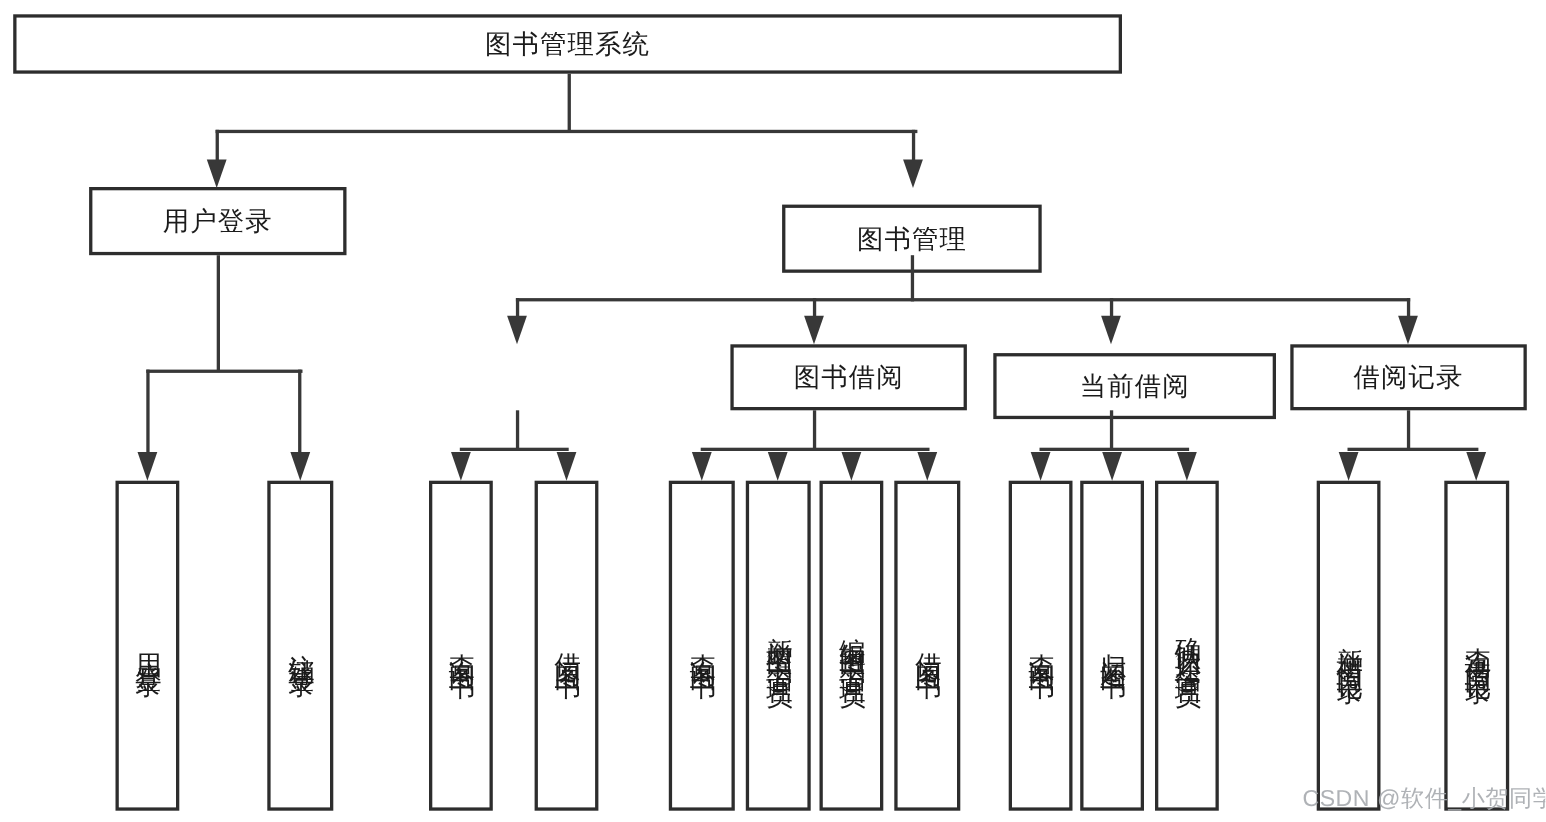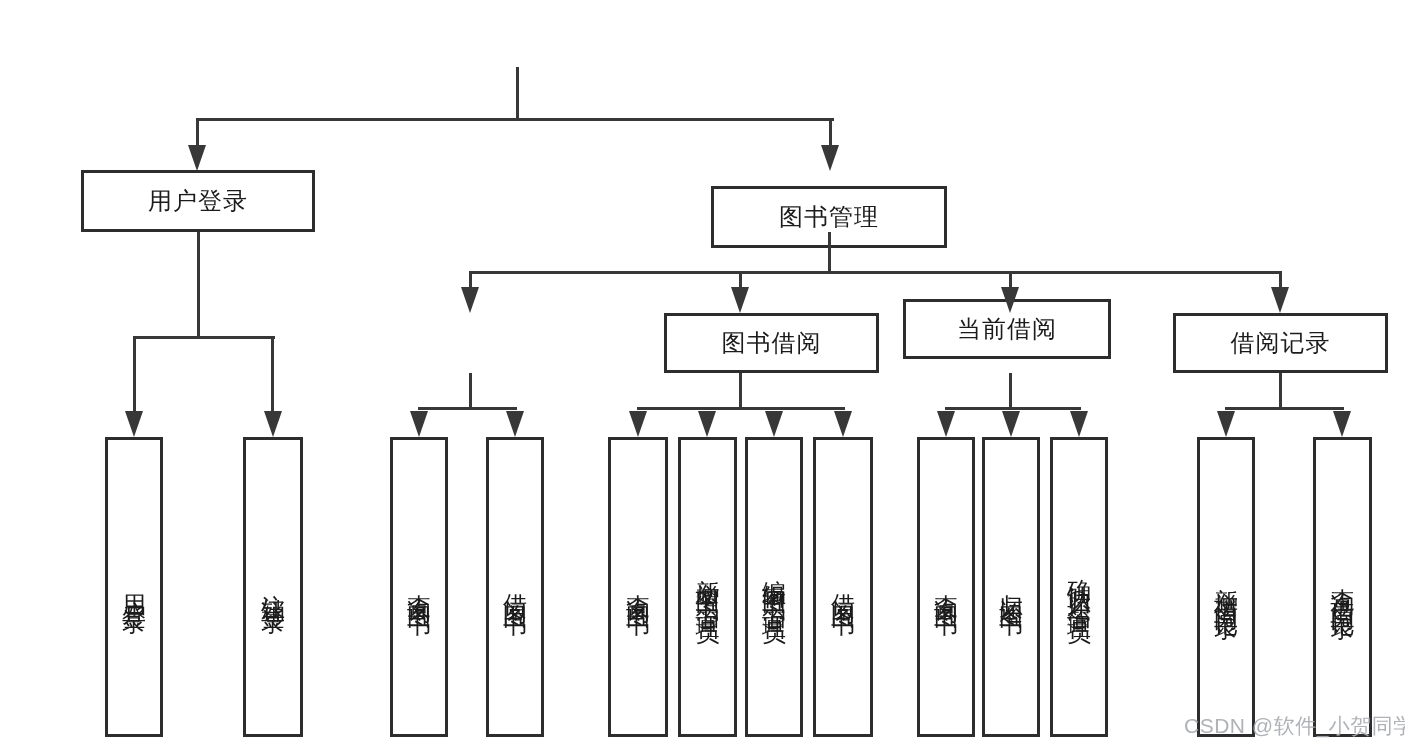--- a/index.html
+++ b/index.html
@@ -53,32 +53,35 @@
     white-space: nowrap;
     z-index: 10;
     letter-spacing: 0.5px;
   }
 </style>
 </head>
 <body>
 
 <div class="stage">
 
+  <div class="box" style="left:12px; top:13px; width:1008px; height:54px;">
+    <span class="hlabel">图书管理系统</span>
+  </div>
 
   <div class="box" style="left:81px; top:170px; width:234px; height:62px;">
     <span class="hlabel">用户登录</span>
   </div>
   <div class="box" style="left:711px; top:170px; width:236px; height:62px;margin-top:16px;">
     <span class="hlabel">图书管理</span>
   </div>
 
   <div class="box" style="left:664px; top:313px; width:215px; height:60px;">
     <span class="hlabel">图书借阅</span>
   </div>
-  <div class="box" style="left:903px; top:299px; width:208px; height:60px;">
+  <div class="box" style="left:903px; top:321px; width:257px; height:60px;">
     <span class="hlabel">当前借阅</span>
   </div>
   <div class="box" style="left:1173px; top:313px; width:215px; height:60px;">
     <span class="hlabel">借阅记录</span>
   </div>
 
   <div class="box" style="left:105px; top:437px; width:58px; height:300px;">
     <span class="vlabel">用户登录</span>
   </div>
   <div class="box" style="left:243px; top:437px; width:60px; height:300px;">

